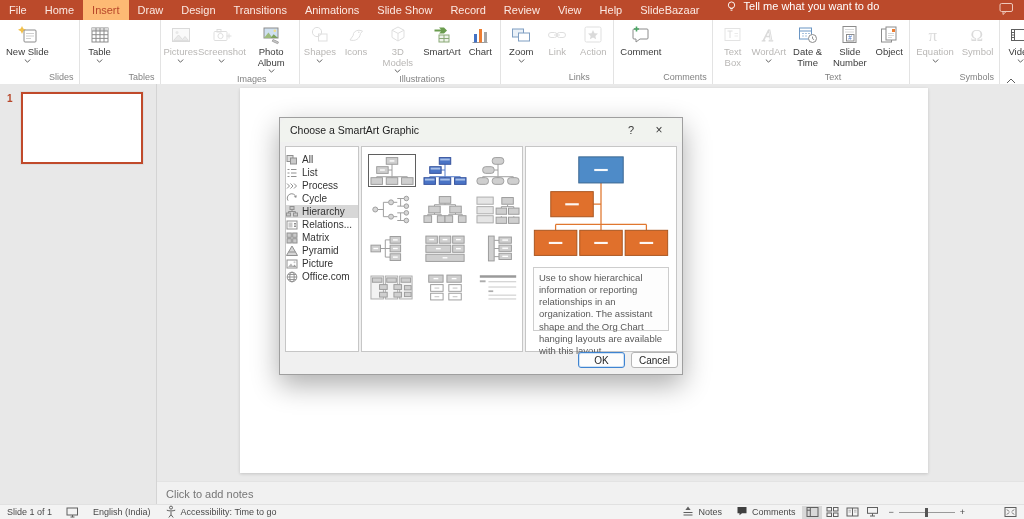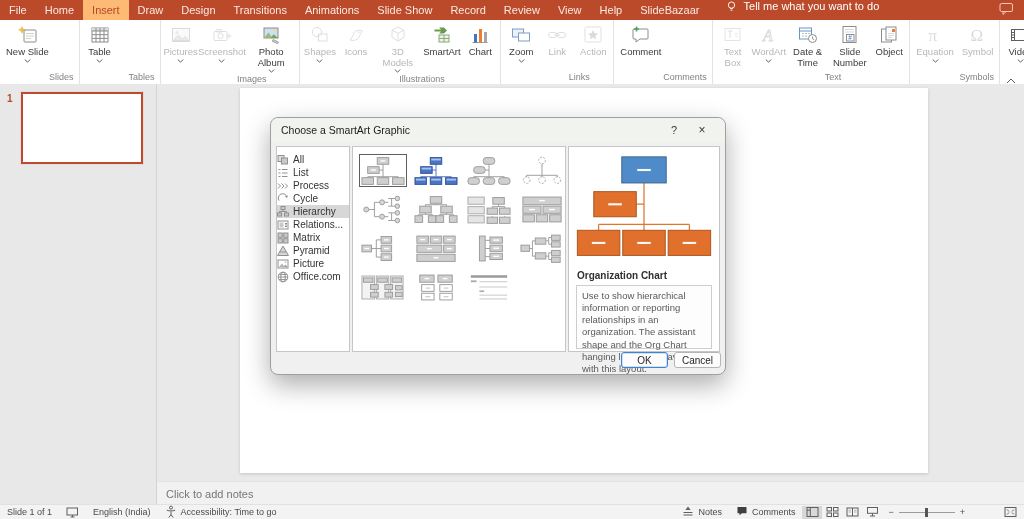--- a/index.html
+++ b/index.html
@@ -40,22 +40,22 @@
              display:flex;align-items:center;font-size:9px;color:#4a4a4a;}
   .sitem{display:flex;align-items:center;gap:4px;padding:0 7px;white-space:nowrap;cursor:pointer;}
   .sspacer{flex:1;}
   .viewbtn{width:20px;height:13px;display:flex;align-items:center;justify-content:center;cursor:pointer;}
   .viewbtn.active{background:#d8d8d8;}
   .zoomctl{display:flex;align-items:center;gap:5px;padding:0 6px;}
   .slidertrack{width:56px;height:1px;background:#9a9a9a;position:relative;}
   .sliderthumb{position:absolute;left:26px;top:-4px;width:3px;height:9px;background:#555;}
   .zoompct{width:26px;text-align:center;margin-top:30px;}
   
-  .dialog{position:absolute;left:270px;top:117px;width:456px;height:258px;background:#f0f0f0;border:1px solid #9f9f9f;
-          border-radius:8px;box-shadow:0 10px 26px rgba(0,0,0,.32);box-sizing:border-box;}
+  .dialog{position:absolute;left:279px;top:117px;width:404px;height:258px;background:#f0f0f0;border:1px solid #9f9f9f;
+          border-radius:0;box-shadow:0 10px 26px rgba(0,0,0,.32);box-sizing:border-box;}
   .dtitle{height:24px;line-height:24px;font-size:10.5px;color:#1c1c1c;padding-left:10px;background:#f1f3ef;border-radius:8px 8px 0 0;}
   .dctl{position:absolute;top:4px;width:18px;height:16px;text-align:center;line-height:16px;font-size:11px;color:#3a3a3a;cursor:pointer;}
   .dhelp{right:42px;}
   .dclose{right:14px;font-size:12px;}
   .dbody{position:absolute;left:5px;right:5px;top:28px;height:206px;display:flex;gap:2px;}
   .cats{width:74px;background:#fff;border:1px solid #c6c6c6;padding-top:6px;box-sizing:border-box;}
   .cat{display:flex;align-items:center;gap:4px;height:13px;font-size:10px;color:#333;cursor:pointer;}
   .cat .cicon{display:flex;width:12px;justify-content:center;}
   .cat.sel{background:#d7d7d7;}
   .gridpanel{flex:1;background:#fff;border:1px solid #c6c6c6;padding:7px 6px;box-sizing:border-box;overflow:hidden;}
@@ -903,21 +903,20 @@
         <rect x="48" y="80" width="44" height="26" fill="#e0702c" stroke="#a8541e"></rect>
         <rect x="95" y="80" width="44" height="26" fill="#e0702c" stroke="#a8541e"></rect>
         <g fill="#ffffff" opacity="0.95">
           <rect x="63" y="16.5" width="14" height="2.2"></rect>
           <rect x="33" y="52" width="14" height="2.2"></rect>
           <rect x="16" y="92" width="14" height="2.2"></rect>
           <rect x="63" y="92" width="14" height="2.2"></rect>
           <rect x="110" y="92" width="14" height="2.2"></rect>
         </g>
       </svg>
-      <div class="ptitle">Organization Chart</div>
       <div class="pdesc">Use to show hierarchical information or reporting relationships in an organization. The assistant shape and the Org Chart hanging layouts are available with this layout.</div>
     </div>
   </div>
   <div class="dfooter">
     <button class="btn primary">OK</button>
     <button class="btn">Cancel</button>
   </div>
 </div>
 
 </body></html>

